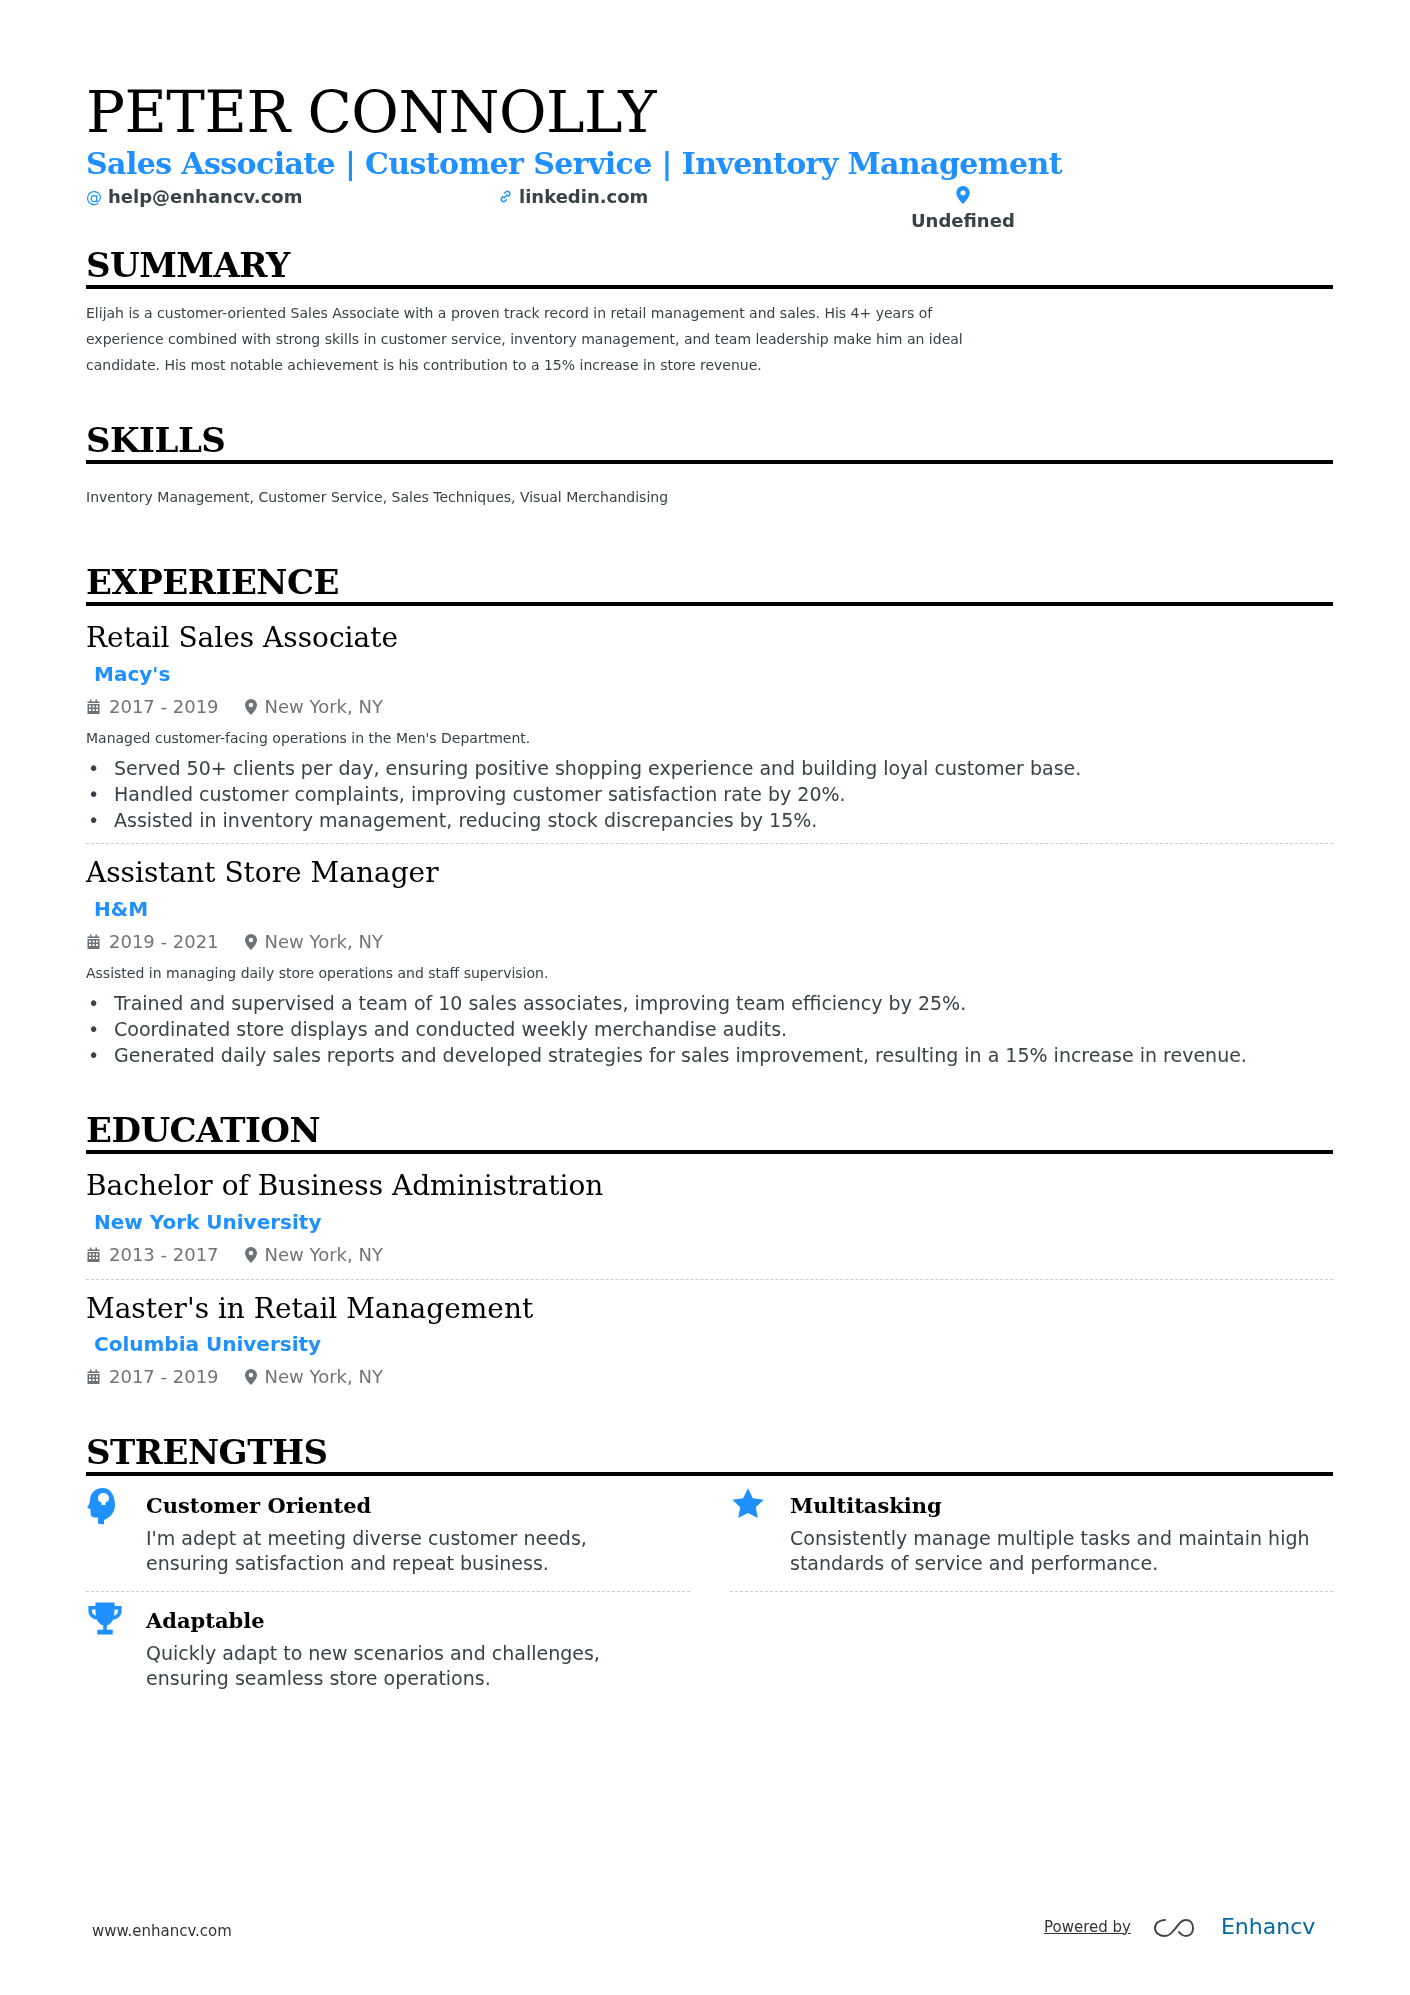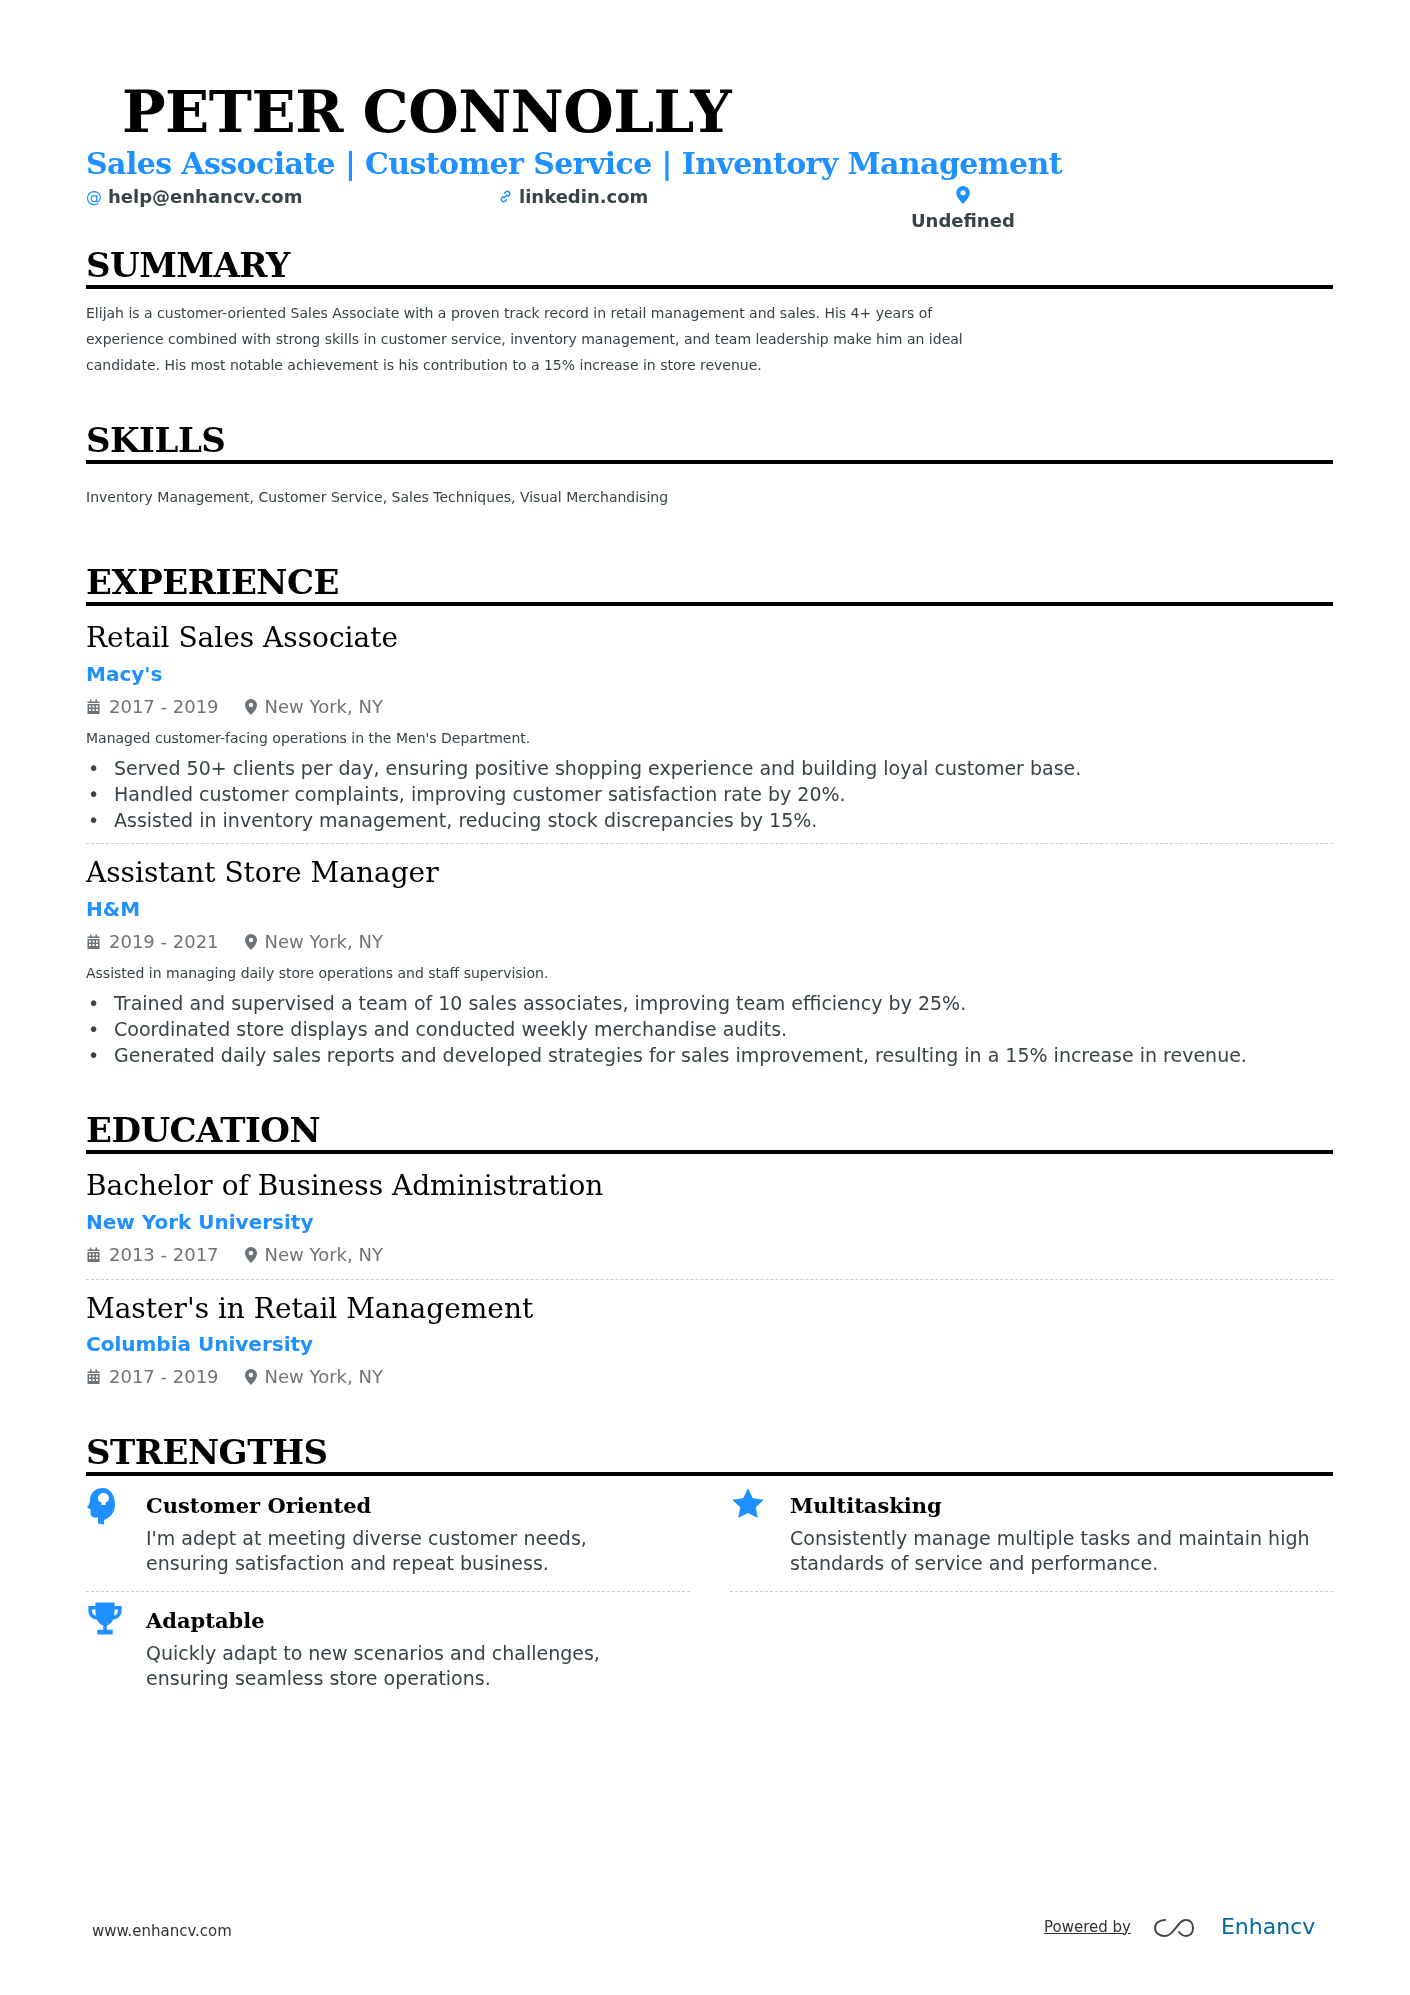--- a/index.html
+++ b/index.html
@@ -1,31 +1,31 @@
 <!DOCTYPE html>
 <html><head>
 <meta charset="utf-8">
 <style>
   * { box-sizing: border-box; margin: 0; padding: 0; }
   html, body { width: 1410px; height: 1995px; background: #ffffff; }
   body { position: relative; font-family: "DejaVu Sans", sans-serif; color: #384347; overflow: hidden; }
   .page { position: absolute; left: 86px; top: 0; width: 1247px; }
 
-  .name { position: absolute; top: 76px; left: 0; font-family: "DejaVu Serif", serif; font-weight: bold; font-size: 58px; letter-spacing: -0.5px; color: #000; line-height: 72px; white-space: nowrap; margin-left: 36px; }
+  .name { position: absolute; top: 76px; left: 0; font-family: "DejaVu Serif", serif; font-weight: normal; font-size: 58px; letter-spacing: -0.5px; color: #000; line-height: 72px; white-space: nowrap; }
   .headline { position: absolute; top: 144px; left: 0; font-family: "DejaVu Serif", serif; font-weight: bold; font-size: 30px; color: #1e90ff; line-height: 40px; white-space: nowrap; letter-spacing: -0.6px; }
   .contacts { position: absolute; top: 186px; left: 0; width: 1247px; height: 24px; font-size: 18px; font-weight: bold; color: #384347; }
   .contact { position: absolute; top: 0; display: flex; align-items: center; gap: 6px; white-space: nowrap; }
   .contact .ic { color: #1e90ff; font-size: 16px; font-weight: normal; display: inline-flex; align-items: center; }
 
   .section-title { position: absolute; left: 0; font-family: "DejaVu Serif", serif; font-weight: bold; font-size: 34px; color: #000; line-height: 40px; letter-spacing: -0.5px; white-space: nowrap; }
   .rule { position: absolute; left: 0; width: 1247px; height: 4px; background: #000; }
   .text { position: absolute; left: 0; width: 1247px; font-size: 14px; line-height: 26px; color: #384347; }
 
   .job-title { position: absolute; left: 0; font-family: "DejaVu Serif", serif; font-size: 28px; color: #000; line-height: 36px; white-space: nowrap; }
-  .company { position: absolute; left: 0; font-size: 20px; font-weight: bold; color: #1e90ff; line-height: 28px; white-space: nowrap; }
+  .company { position: absolute; left: 8px; font-size: 20px; font-weight: bold; color: #1e90ff; line-height: 28px; white-space: nowrap; }
   .meta { position: absolute; left: 0; font-size: 18px; color: #737373; line-height: 26px; display: flex; align-items: center; white-space: nowrap; }
   .meta .mi { display: inline-flex; align-items: center; gap: 8px; margin-right: 26px; }
   .meta svg { fill: #6b7378; }
   .bullets { position: absolute; left: 0; width: 1247px; list-style: none; font-size: 19px; line-height: 26px; color: #384347; }
   .bullets li { position: relative; padding-left: 28px; white-space: nowrap; }
   .bullets li .dot { position: absolute; left: 2px; top: 0; }
   .dashed { position: absolute; left: 0; width: 1247px; border-top: 1.5px dashed #c9cdd0; height: 0; }
 
   .strength { position: absolute; width: 600px; }
   .strength .sicon { position: absolute; left: 0; top: 0; width: 40px; height: 40px; }

